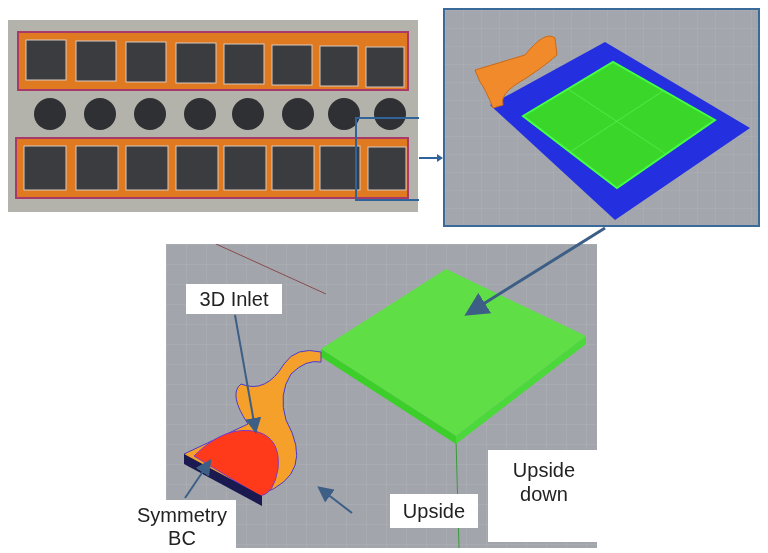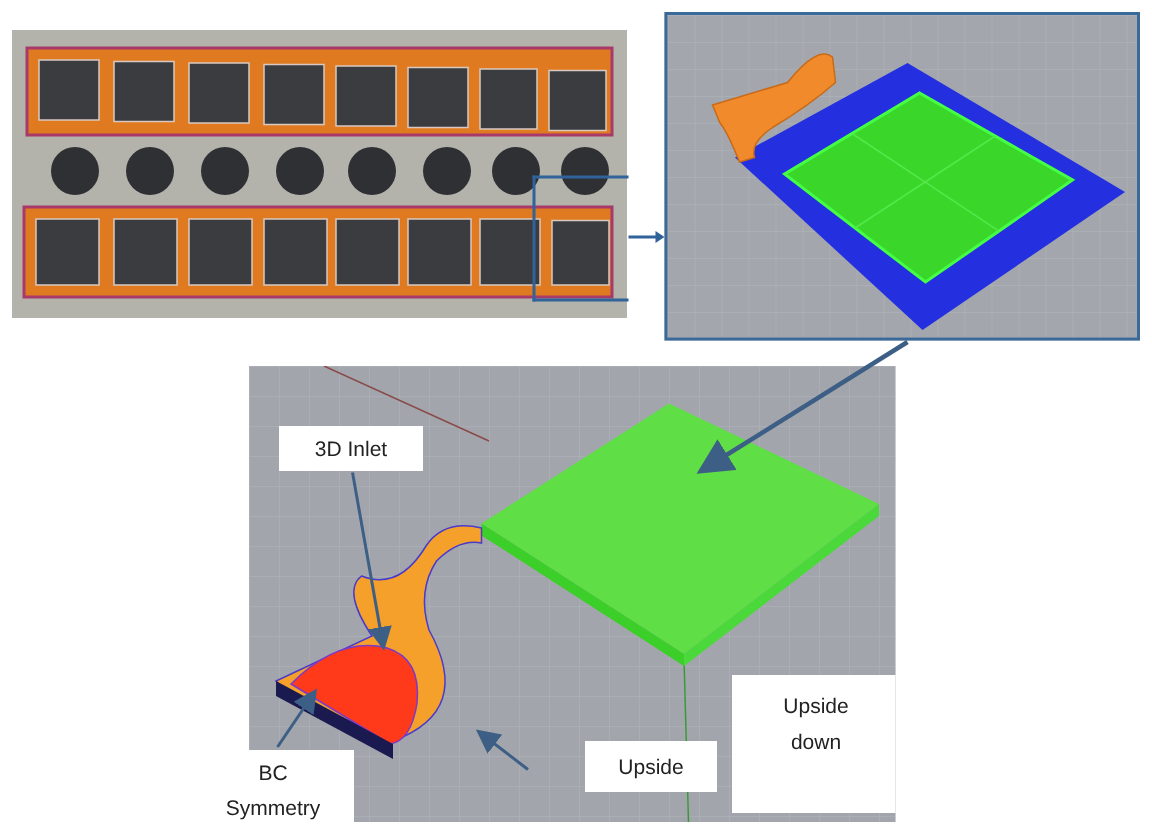--- a/index.html
+++ b/index.html
@@ -1,21 +1,21 @@
 <!DOCTYPE html>
 <html><head>
 <meta charset="utf-8">
 <style>
   html,body{margin:0;padding:0;background:#ffffff;}
   body{width:768px;height:553px;position:relative;overflow:hidden;font-family:"Liberation Sans",sans-serif;}
   .abs{position:absolute;}
   .photo{left:8px;top:20px;width:410px;height:192px;background:#b9b8b1;overflow:hidden;}
   .cad-top{left:443px;top:8px;width:313px;height:215px;background:#a3a7ad;border:2px solid #3a6a9a;overflow:hidden;}
   .cad-main{left:166px;top:244px;width:431px;height:304px;background:#a2a6ac;overflow:hidden;}
-  .label{position:absolute;background:#ffffff;color:#222;font-size:14px;text-align:center;line-height:24px;}
+  .label{position:absolute;background:#ffffff;color:#222;font-size:20px;text-align:center;line-height:24px;}
   svg{display:block;}
 </style>
 </head>
 <body>
 
 <div class="abs photo">
   <svg width="410" height="192" viewBox="0 0 410 192">
     <rect width="410" height="192" fill="#b3b2ab"></rect>
 
     <rect x="10" y="12" width="390" height="58" fill="#e07a20"></rect>
@@ -97,22 +97,22 @@
   </svg>
   <div class="label" style="left:20px;top:40px;width:96px;height:30px;line-height:30px;">3D Inlet</div>
   <div class="label" style="left:224px;top:250px;width:88px;height:34px;line-height:34px;">Upside</div>
   <div class="label" style="left:322px;top:206px;width:112px;height:92px;line-height:24px;padding-top:8px;box-sizing:border-box;">
     <div>Upside</div>
     <div>down</div>
   </div>
 </div>
 
 <div class="label" style="left:128px;top:500px;width:108px;height:53px;line-height:23px;padding-top:4px;box-sizing:border-box;">
+  <div>Symmetry</div>
   <div>BC</div>
-  <div>Symmetry</div>
 </div>
 
 <svg class="abs" style="left:0;top:0;" width="768" height="553" viewBox="0 0 768 553">
   <defs>
     <marker id="ah" markerWidth="8" markerHeight="8" refX="5" refY="4" orient="auto">
       <path d="M0,0 L8,4 L0,8 Z" fill="#3d5f86"></path>
     </marker>
   </defs>
   <line x1="605" y1="228" x2="472" y2="311" stroke="#3d5f86" stroke-width="3" marker-end="url(#ah)"></line>
   <line x1="235" y1="315" x2="255" y2="428" stroke="#3d5f86" stroke-width="2" marker-end="url(#ah)"></line>

